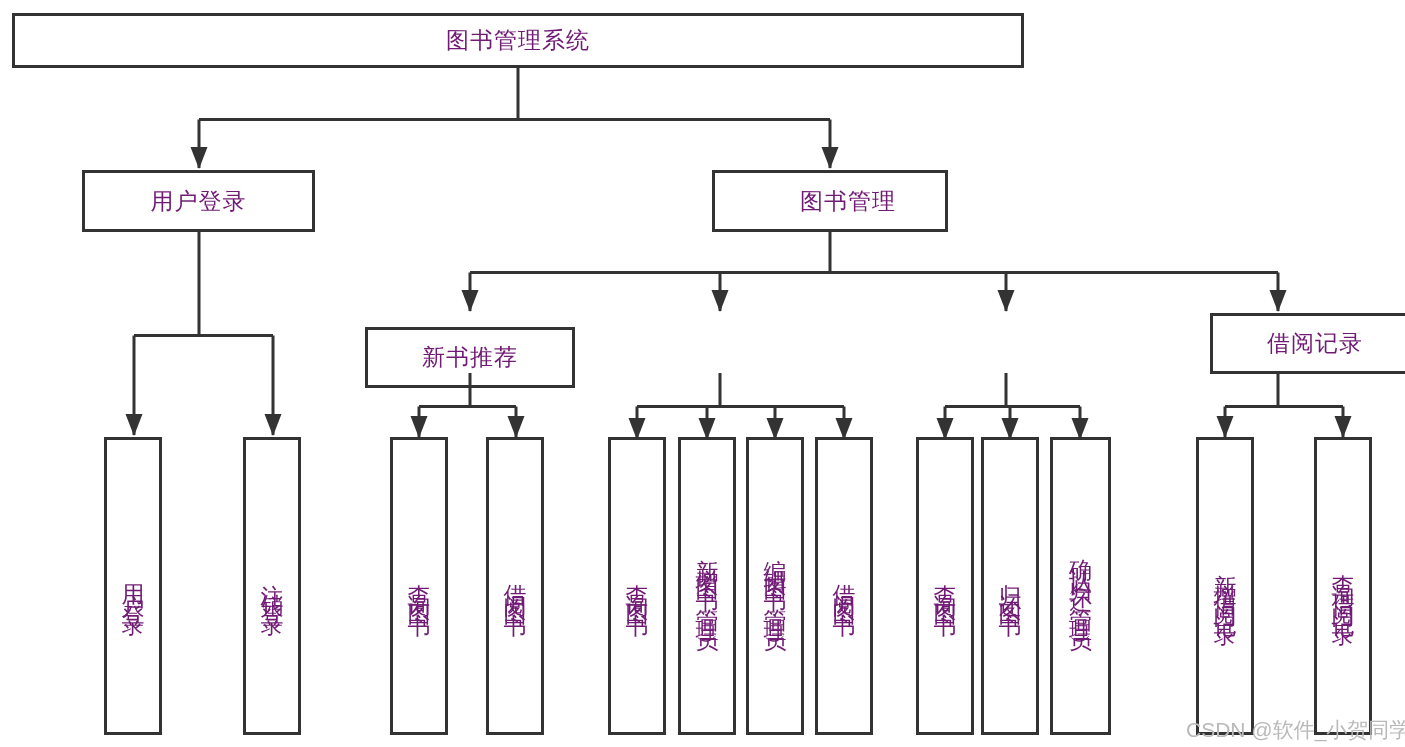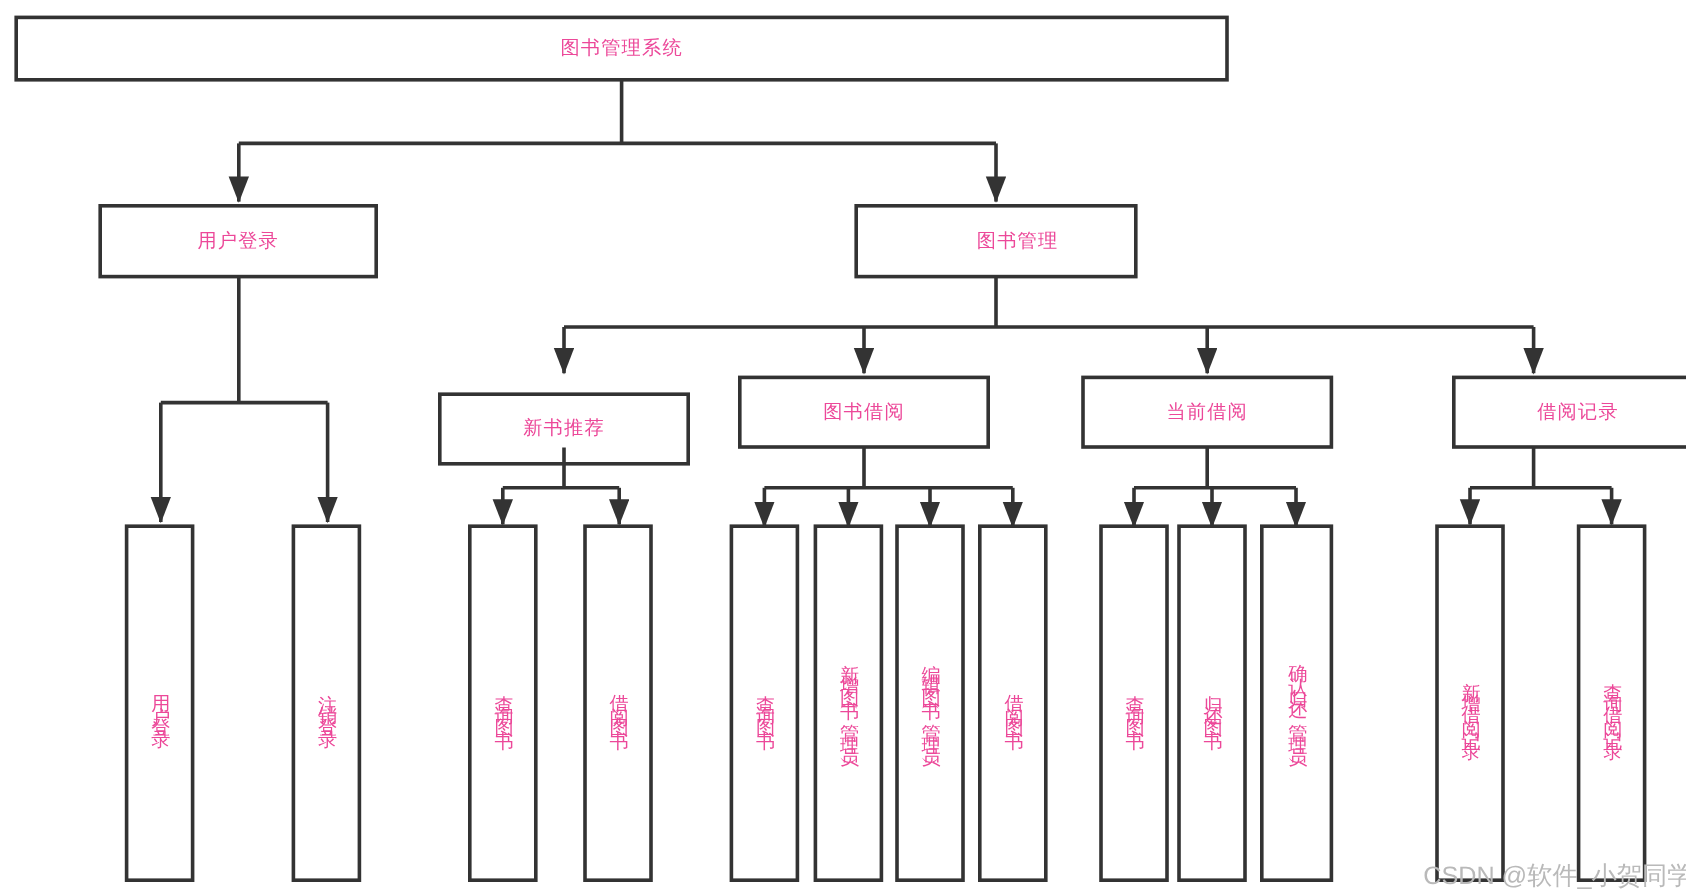--- a/index.html
+++ b/index.html
@@ -20,22 +20,22 @@
     box-sizing: border-box;
     border: 3px solid #333333;
     background: #ffffff;
     display: flex;
     align-items: center;
     justify-content: center;
     color: #333333;
     z-index: 1;
   }
   .box .lbl {
-    font-size: 16px;
-    color: #ec4899;
+    font-size: 23px;
+    color: #701a75;
     white-space: nowrap;
   }
   
   .h-node .lbl { letter-spacing: 1px; }
   
   .leaf {
     top: 437px;
     width: 58px;
     height: 298px;
   }
@@ -116,26 +116,20 @@
   <div class="box h-node" style="left:82px; top:170px; width:233px; height:62px;">
     <span class="lbl">用户登录</span>
   </div>
   <div class="box h-node" style="left:712px; top:170px; width:236px; height:62px;padding-left:36px;">
     <span class="lbl">图书管理</span>
   </div>
 
   <div class="box h-node" style="left:365px; top:313px; width:210px; height:61px;margin-top:14px;">
     <span class="lbl">新书推荐</span>
   </div>
-  <div class="box h-node" style="left:615px; top:313px; width:210px; height:61px;">
-    <span class="lbl">图书借阅</span>
-  </div>
-  <div class="box h-node" style="left:901px; top:313px; width:210px; height:61px;">
-    <span class="lbl">当前借阅</span>
-  </div>
   <div class="box h-node" style="left:1173px; top:313px; width:210px; height:61px;margin-left:37px;">
     <span class="lbl">借阅记录</span>
   </div>
 
   <div class="box leaf" style="left:104px;">
     <span class="lbl">用户登录</span>
   </div>
   <div class="box leaf" style="left:243px;">
     <span class="lbl">注销登录</span>
   </div>

